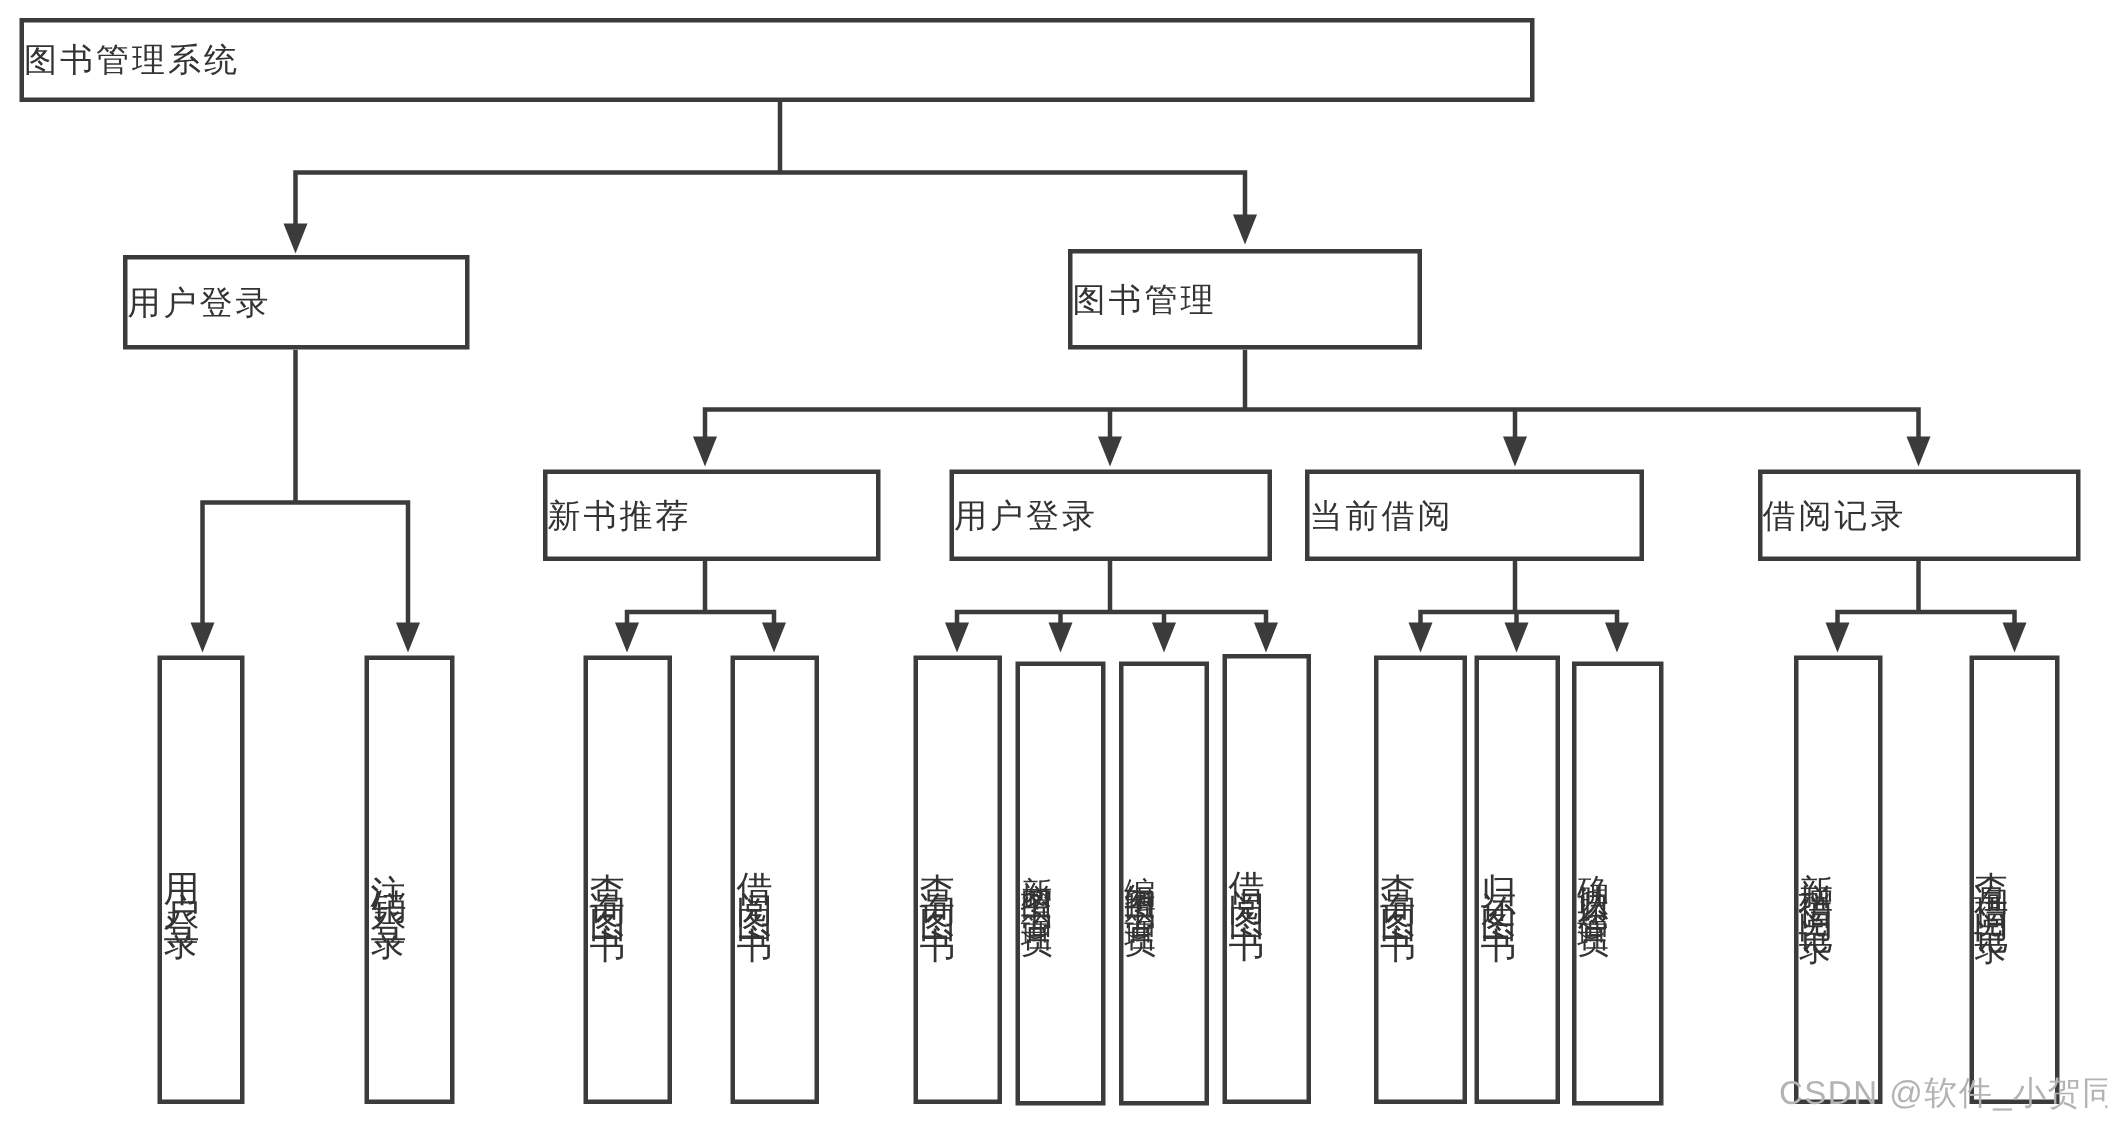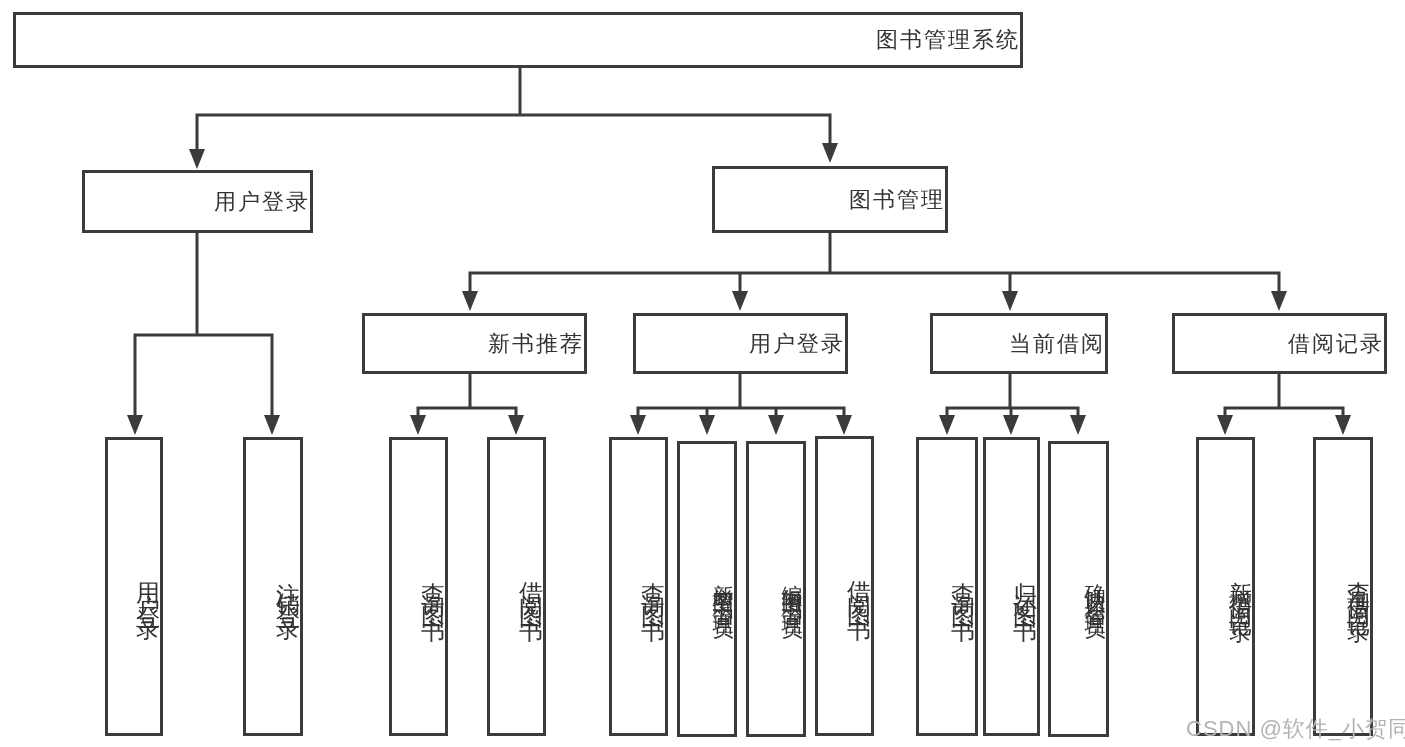--- a/index.html
+++ b/index.html
@@ -12,21 +12,21 @@
     color:#333333;
   }
   .connectors{position:absolute;left:0;top:0;width:1405px;height:747px;}
   .box{
     position:absolute;
     box-sizing:border-box;
     border:3px solid #3b3b3b;
     background:#ffffff;
     display:flex;
     align-items:center;
-    justify-content:flex-end;
+    justify-content:flex-start;
   }
   .hlabel{
     font-size:22px;
     letter-spacing:2px;
     white-space:nowrap;
   }
   .vlabel{
     writing-mode:vertical-rl;
     text-orientation:mixed;
     font-size:24px;
@@ -114,21 +114,21 @@
   <div class="box" style="left:362px;top:313px;width:225px;height:61px">
     <span class="hlabel">新书推荐</span>
   </div>
 
   <div class="box" style="left:712px;top:166px;width:236px;height:67px">
     <span class="hlabel">图书管理</span>
   </div>
   <div class="box" style="left:633px;top:313px;width:215px;height:61px">
     <span class="hlabel">用户登录</span>
   </div>
-  <div class="box" style="left:930px;top:313px;width:178px;height:61px">
+  <div class="box" style="left:870px;top:313px;width:226px;height:61px">
     <span class="hlabel">当前借阅</span>
   </div>
   <div class="box" style="left:1172px;top:313px;width:215px;height:61px">
     <span class="hlabel">借阅记录</span>
   </div>
 
   <div class="box" style="left:105px;top:437px;width:58px;height:299px">
     <span class="vlabel">用户登录</span>
   </div>
   <div class="box" style="left:243px;top:437px;width:60px;height:299px">

